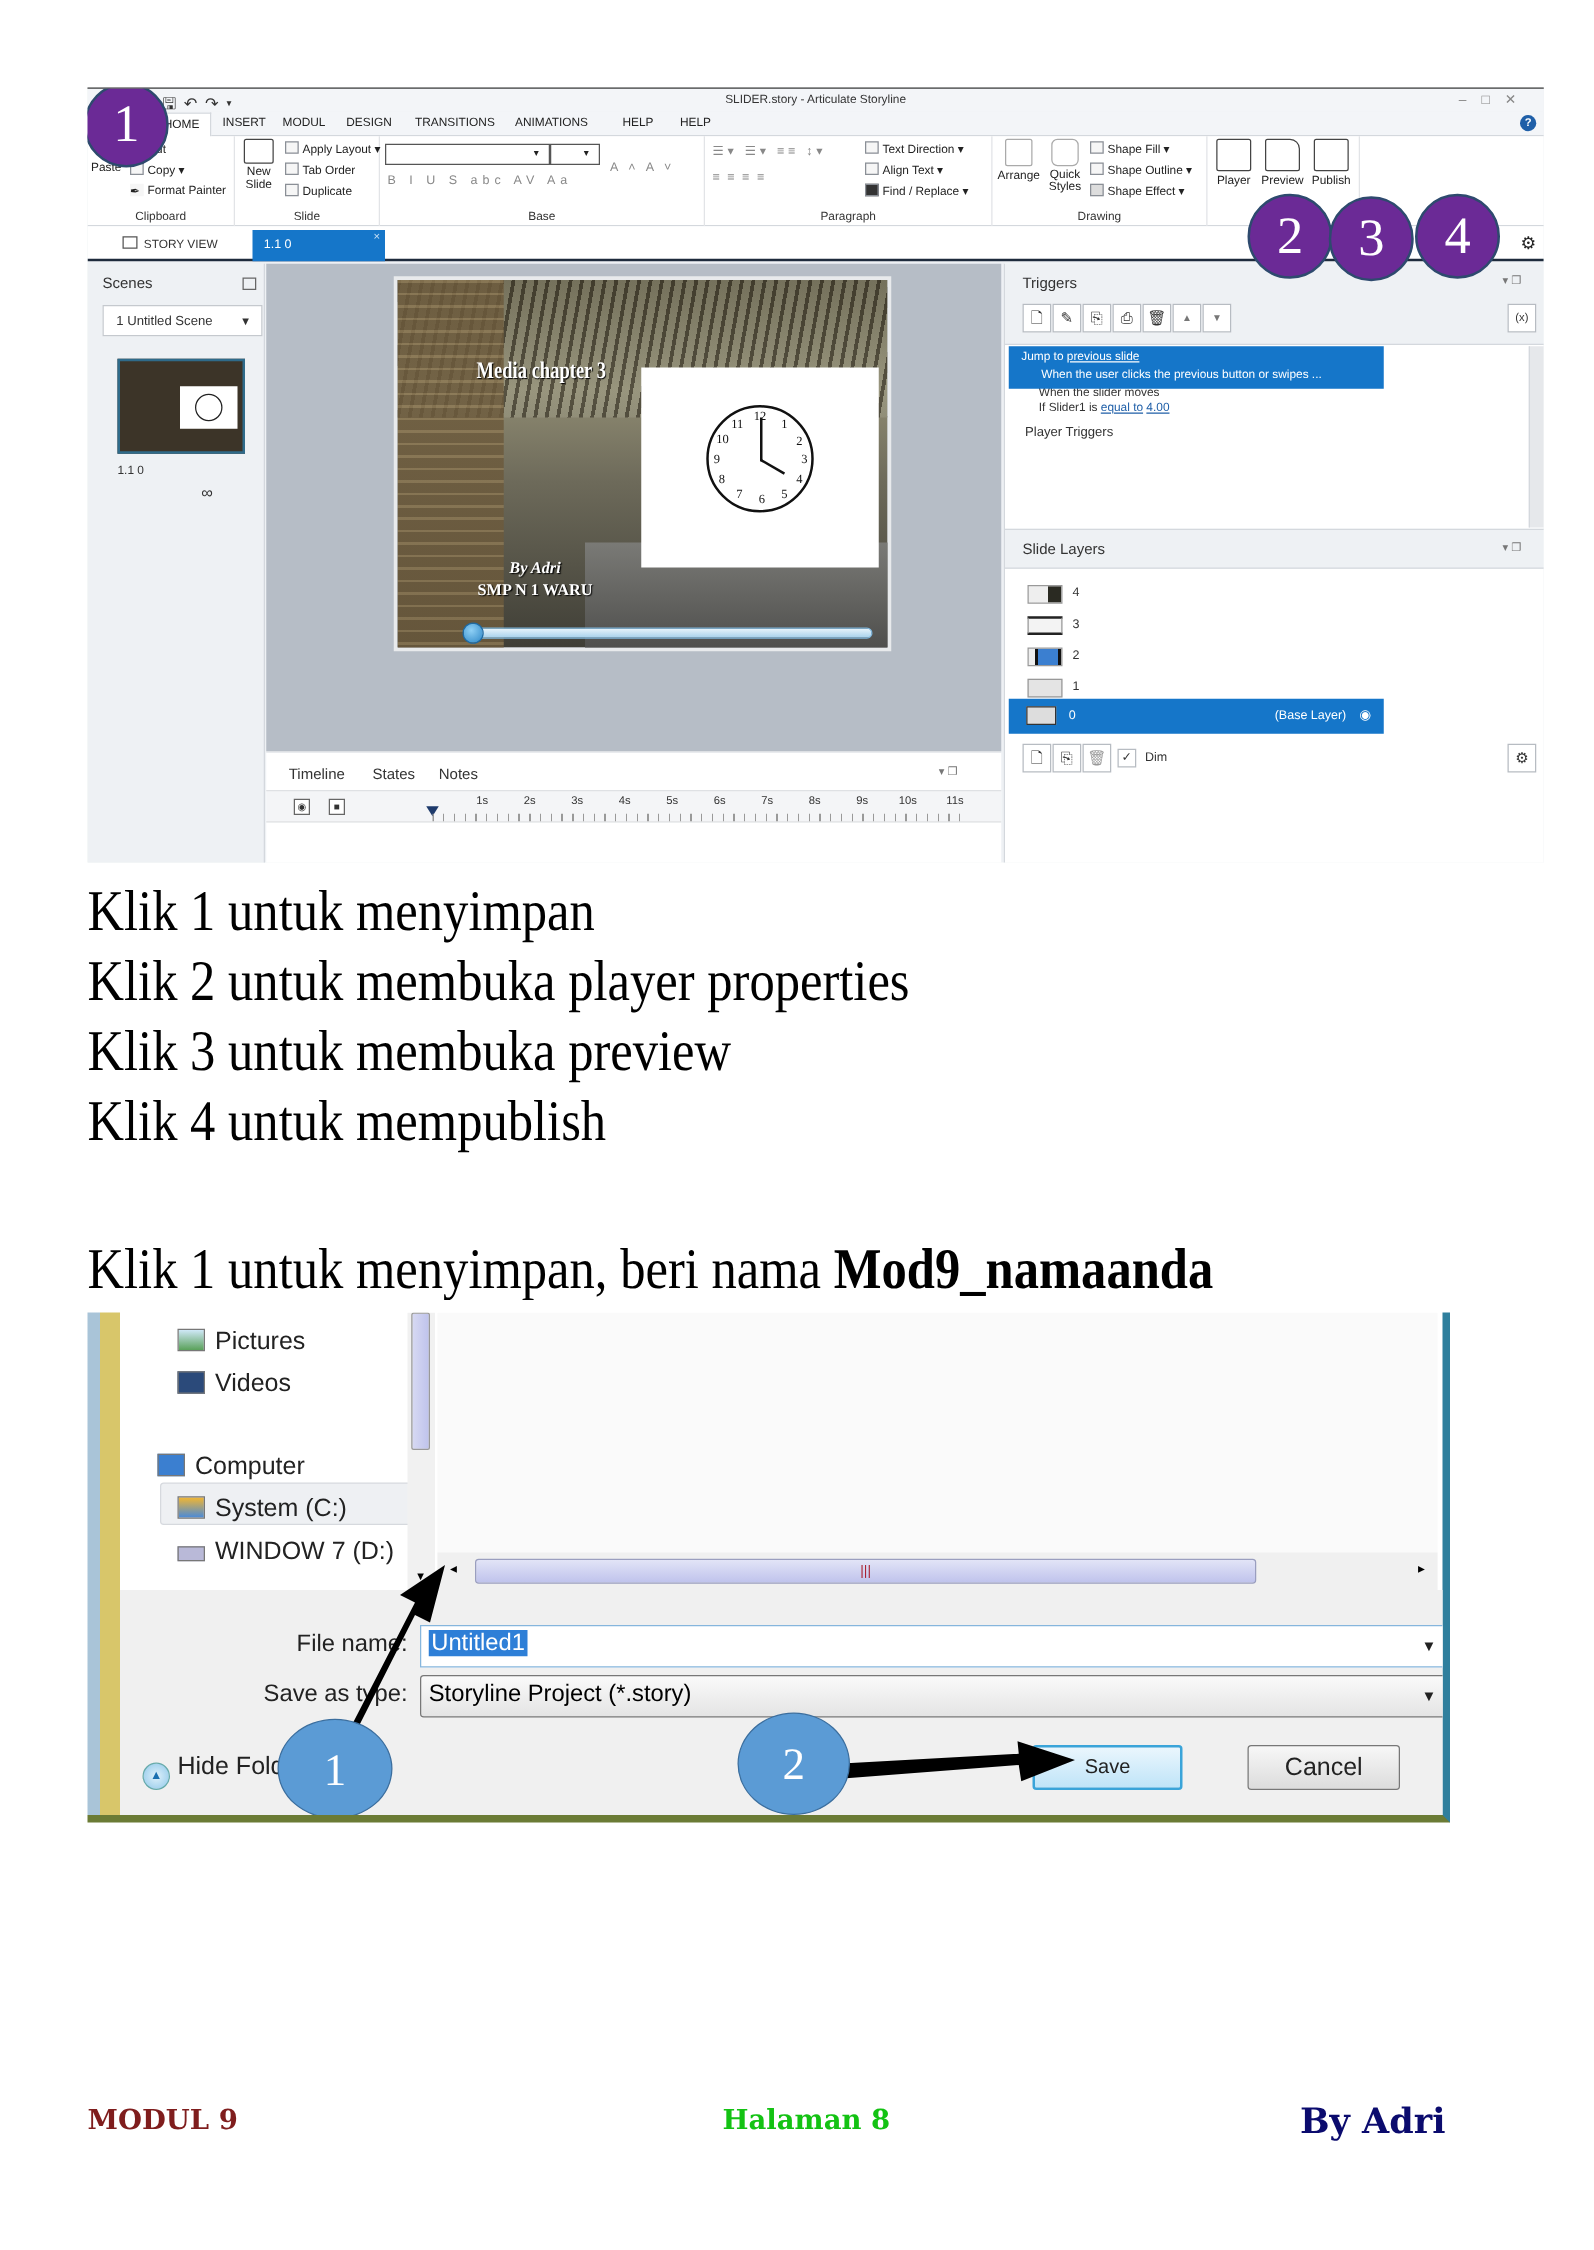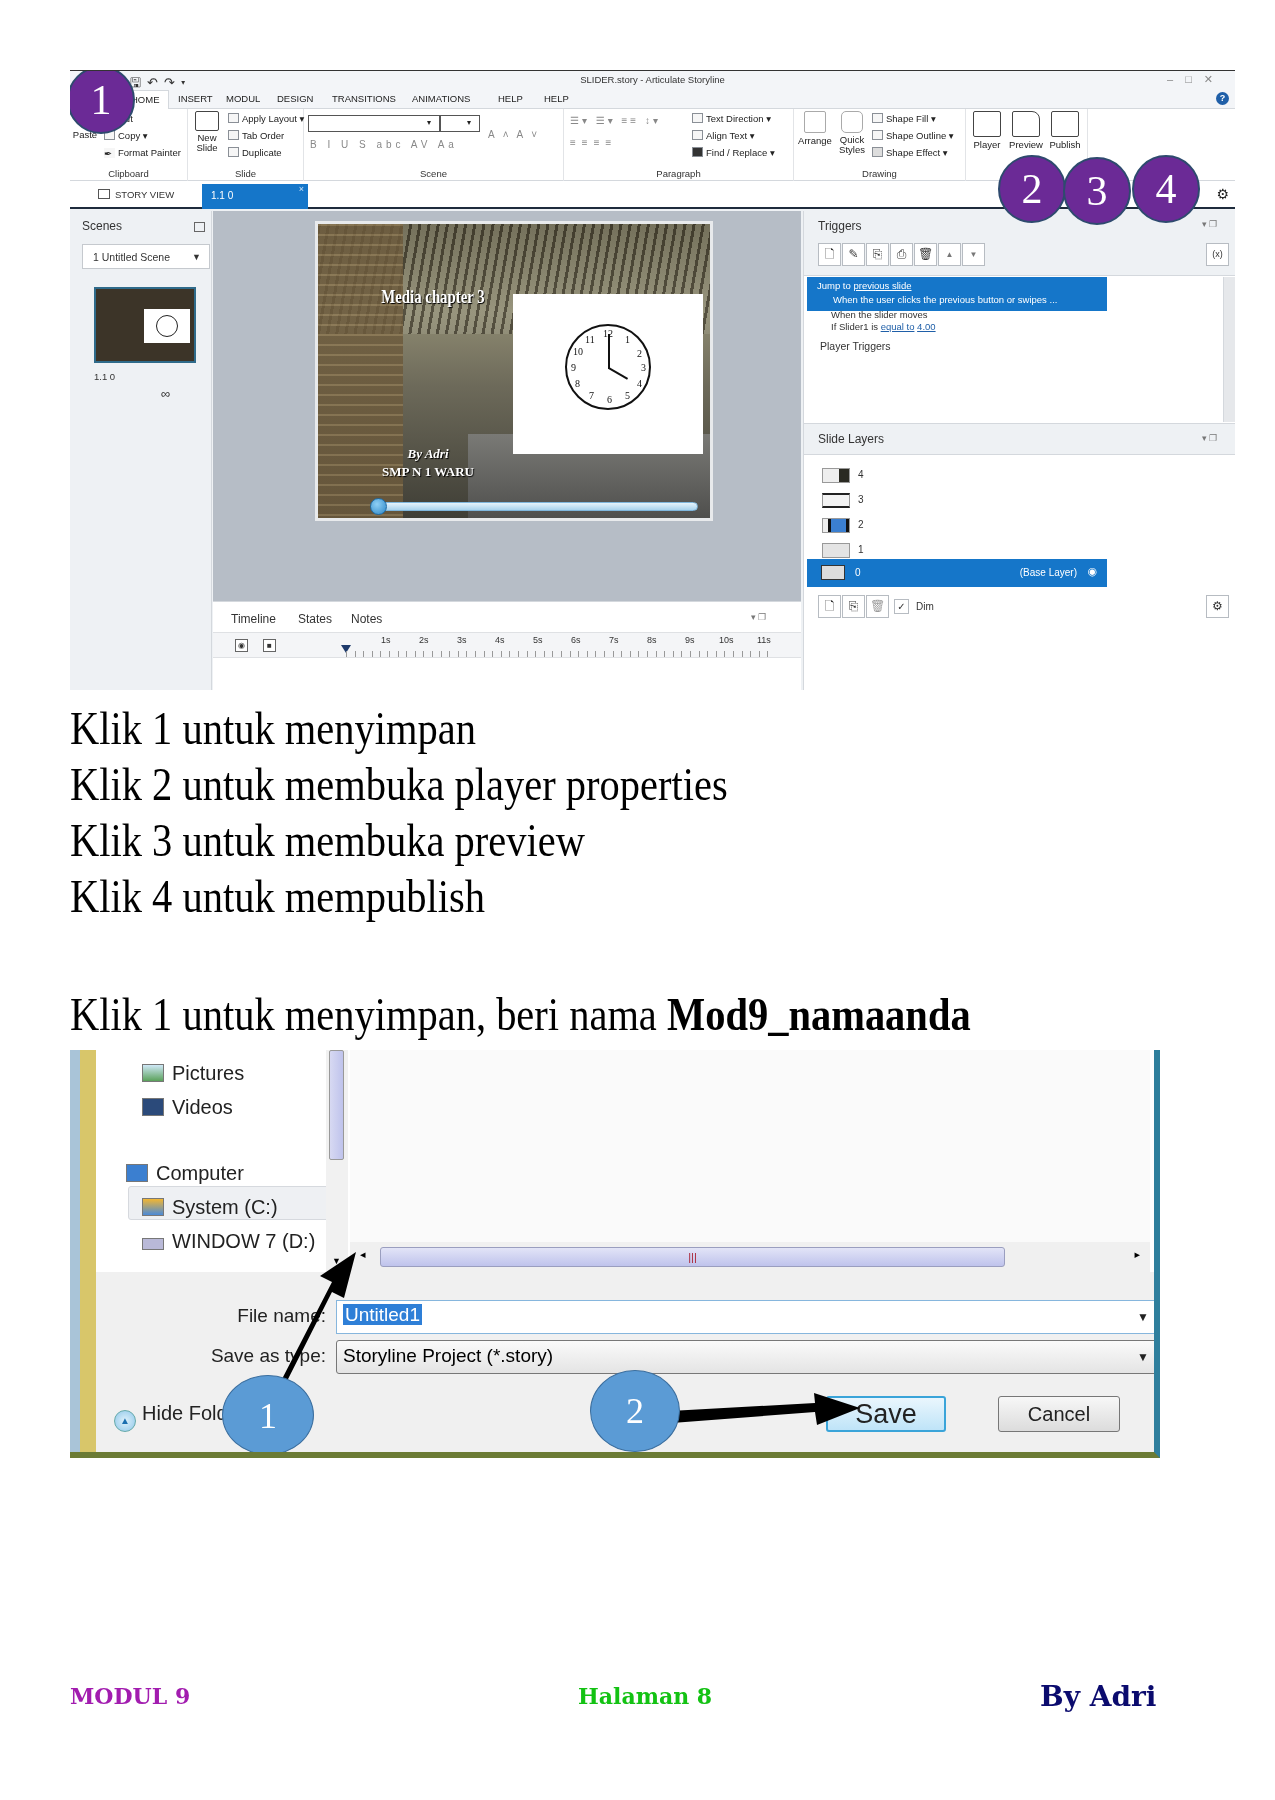--- a/index.html
+++ b/index.html
@@ -103,21 +103,21 @@
   .hscroll { left: 280px; top: 192px; width: 800px; height: 30px; background: #f0f0f0; }
   .hscroll .thumb-h { position: absolute; left: 30px; top: 5px; width: 625px; height: 20px; background: linear-gradient(#e2e4f7, #bfc3ec); border: 1px solid #9a9ebf; border-radius: 3px; text-align: center; font-size: 11px; color: #a23; line-height: 18px; }
   .bottom-area { left: 26px; top: 222px; width: 1064px; height: 186px; background: #f0f0f0; }
   .lbl { position: absolute; font-size: 19px; color: #222; text-align: right; white-space: nowrap; }
   .fname { left: 240px; top: 28px; width: 822px; height: 34px; background: #fff; border: 1px solid #86b6dd; font-size: 19px; padding: 3px 6px; }
   .fname .sel { background: #2e7fd7; color: #fff; padding: 0 2px; }
   .ftype { left: 240px; top: 68px; width: 822px; height: 34px; background: linear-gradient(#fafafa, #e4e4e4); border: 1px solid #777; border-radius: 3px; font-size: 19px; padding: 4px 6px; }
   .dd { position: absolute; right: 8px; top: 9px; font-size: 12px; color: #222; }
   .hide-folders { left: 18px; top: 130px; font-size: 20px; color: #222; white-space: nowrap; }
   .hide-folders .c { display: inline-block; width: 22px; height: 22px; border-radius: 50%; background: radial-gradient(#dff1fb, #8ec7e9); border: 1px solid #6aa; margin-right: 6px; vertical-align: -4px; text-align: center; font-size: 10px; line-height: 20px; color: #1a6fb0; }
-  .save-btn { left: 730px; top: 124px; width: 120px; height: 36px; border: 2px solid #3aa4d9; border-radius: 3px; background: linear-gradient(#eaf6fd, #bfe4f8); font-size: 27px; text-align: center; line-height: 32px; color: #222; }
+  .save-btn { left: 730px; top: 124px; width: 120px; height: 36px; border: 2px solid #3aa4d9; border-radius: 3px; background: linear-gradient(#eaf6fd, #bfe4f8); font-size: 16px; text-align: center; line-height: 32px; color: #222; }
   .cancel-btn { left: 902px; top: 124px; width: 122px; height: 36px; border: 1px solid #777; border-radius: 3px; background: linear-gradient(#f7f7f7, #dcdcdc); font-size: 20px; text-align: center; line-height: 34px; color: #222; }
   .bbadge { position: absolute; border-radius: 50%; background: #5b9bd5; border: 1.5px solid #3b6e9e; color: #fff; font-family: "Liberation Serif", serif; font-size: 36px; text-align: center; }
 
   
   .footer { position: absolute; top: 1683px; font-family: "DejaVu Serif", serif; font-weight: bold; white-space: nowrap; }
 </style>
 </head>
 <body>
 
 <div class="abs sl">
@@ -163,21 +163,21 @@
 
     <div class="grp" style="left:234px;width:260px">
       <div class="combo" style="left:4px;top:6px;width:132px">
           <span class="dd" style="top:2px;font-size:8px">▾</span>
         </div>
       <div class="combo" style="left:136px;top:6px;width:40px">
           <span class="dd" style="top:2px;font-size:8px">▾</span>
         </div>
       <div class="fmt" style="left:184px;top:20px">A˄A˅</div>
       <div class="fmt" style="left:6px;top:30px;letter-spacing:4px">B  I  U  S  abc  AV  Aa</div>
-      <div class="grp-label">Scene</div>
+      <div class="grp-label">Base</div>
     </div>
 
     <div class="grp" style="left:494px;width:230px">
       <div class="fmt" style="left:6px;top:6px;letter-spacing:3px">☰▾ ☰▾ ≡≡ ↕▾</div>
       <div class="fmt" style="left:6px;top:28px;letter-spacing:6px">≡≡≡≡</div>
       <div class="rb" style="left:128px;top:4px"><span class="ic"></span><span>Text Direction</span> ▾</div>
       <div class="rb" style="left:128px;top:21px"><span class="ic"></span><span>Align Text</span> ▾</div>
       <div class="rb" style="left:128px;top:38px"><span class="ic" style="background:#333"></span><span>Find / Replace</span> ▾</div>
       <div class="grp-label">Paragraph</div>
     </div>
@@ -378,15 +378,15 @@
   </div>
 
   <svg class="abs" style="left:0;top:0" width="1090" height="408">
     <polygon points="200,335 212,341 262,242 274,248 286,202 250,226 262,232 212,329" fill="#000"></polygon>
     <polygon points="600,361 602,373 745,362 747,375 790,358 744,343 745,353" fill="#000"></polygon>
   </svg>
   <div class="bbadge" style="left:152px;top:325px;width:92px;height:80px;line-height:80px">1</div>
   <div class="bbadge" style="left:520px;top:320px;width:90px;height:82px;line-height:80px">2</div>
 </div>
 
-<div class="footer" style="left:70px;font-size:22px;color:#a21caf">MODUL 9</div>
+<div class="footer" style="left:70px;font-size:22px;color:#7f1d1d">MODUL 9</div>
 <div class="footer" style="left:578px;font-size:22px;color:#13c213">Halaman 8</div>
 <div class="footer" style="left:1040px;top:1680px;font-size:28px;color:#0b0b6e">By Adri</div>
 
 </body></html>

